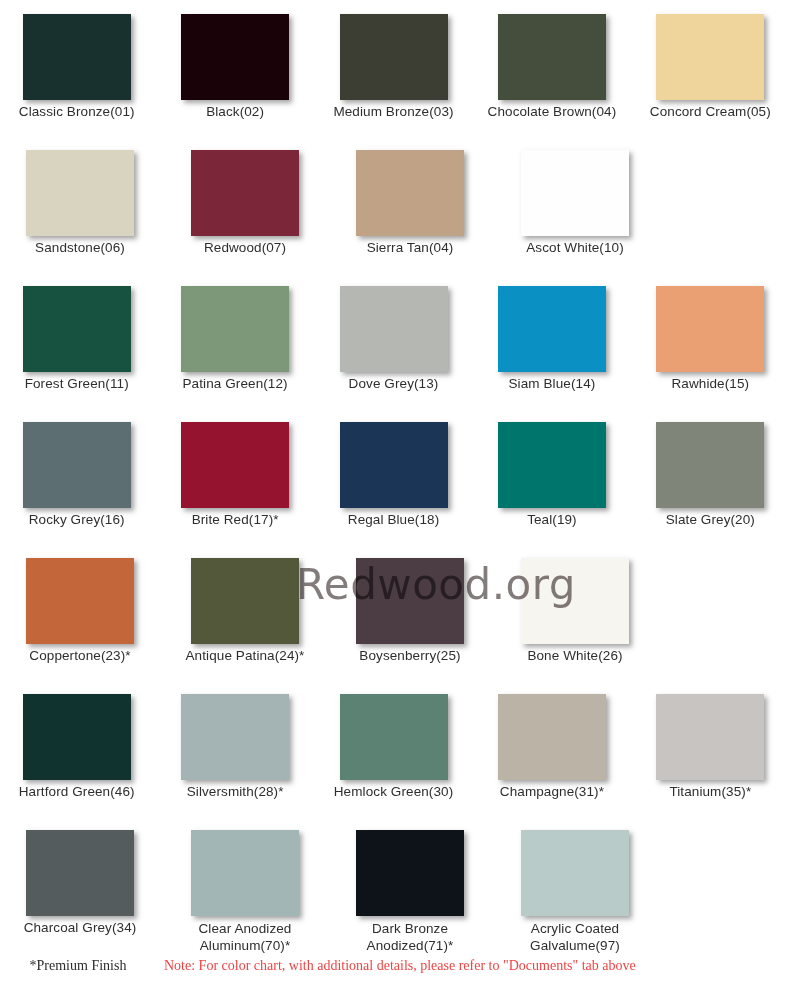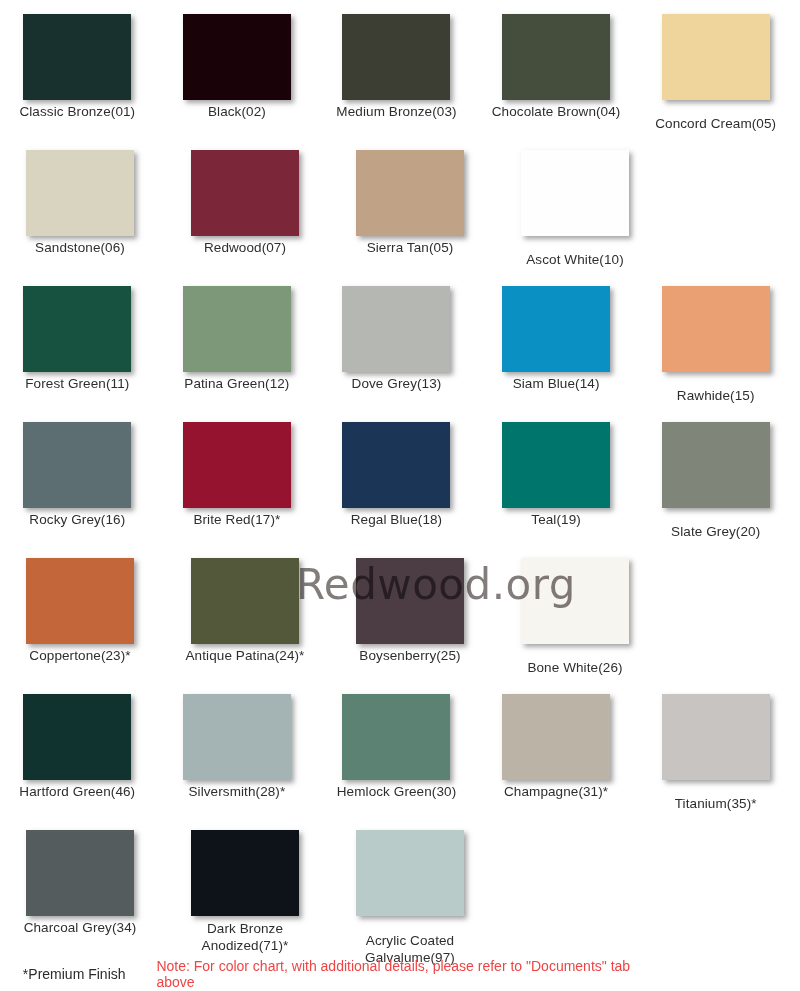--- a/index.html
+++ b/index.html
@@ -37,22 +37,21 @@
   }
   .swatch-cell {
     width: 160px;
     margin-right: 5px;
     display: flex;
     flex-direction: column;
     align-items: center;
     position: relative;
   }
   .swatch-cell:last-child {
-    margin-right: 7px;
-    gap: 12px;
+    margin-right: 13px;
   }
   .swatch-chip-wrap {
     height: 100px;
     display: flex;
     align-items: flex-start;
     justify-content: center;
     width: 100%;
   }
   .swatch-chip {
     width: 108px;
@@ -110,20 +109,21 @@
     mix-blend-mode: multiply;
   }
   .footer-bar {
     position: absolute;
     left: 0;
     top: 958px;
     width: 647px;
     display: flex;
     align-items: center;
     font-size: 14px;
+    font-family: Liberation Serif, serif;
   }
   .footer-premium {
     width: 156px;
     text-align: center;
     color: #2b2b2b;
     font-size: 14px;
   }
   .footer-note {
     color: #ef4444;
     font-size: 14px;
@@ -178,21 +178,21 @@
         <div class="swatch-cell">
           <div class="swatch-chip-wrap">
             <div class="swatch-chip" title="Redwood" style="background-color: rgb(124, 39, 57);"></div>
           </div>
           <div class="swatch-label">Redwood(07)</div>
         </div>
         <div class="swatch-cell">
           <div class="swatch-chip-wrap">
             <div class="swatch-chip" title="Sierra Tan" style="background-color: rgb(192, 162, 134);"></div>
           </div>
-          <div class="swatch-label">Sierra Tan(05)</div>
+          <div class="swatch-label">Sierra Tan(04)</div>
         </div>
         <div class="swatch-cell">
           <div class="swatch-chip-wrap">
             <div class="swatch-chip" title="Ascot White" style="background-color: rgb(254, 254, 254);"></div>
           </div>
           <div class="swatch-label">Ascot White(10)</div>
         </div>
       </div>
       <div class="swatch-row">
         <div class="swatch-cell">
@@ -315,20 +315,26 @@
           </div>
           <div class="swatch-label">Titanium(35)*</div>
         </div>
       </div>
       <div class="swatch-row row-last">
         <div class="swatch-cell">
           <div class="swatch-chip-wrap">
             <div class="swatch-chip" title="Charcoal Grey" style="background-color: rgb(85, 92, 94);"></div>
           </div>
           <div class="swatch-label">Charcoal Grey(34)</div>
+        </div>
+        <div class="swatch-cell">
+          <div class="swatch-chip-wrap">
+            <div class="swatch-chip" title="Clear Anodized Aluminum" style="background-color: rgb(162, 182, 182);"></div>
+          </div>
+          <div class="swatch-label two-line">Clear Anodized Aluminum(70)*</div>
         </div>
         <div class="swatch-cell">
           <div class="swatch-chip-wrap">
             <div class="swatch-chip" title="Dark Bronze Anodized" style="background-color: rgb(13, 19, 25);"></div>
           </div>
           <div class="swatch-label two-line">Dark Bronze Anodized(71)*</div>
         </div>
         <div class="swatch-cell">
           <div class="swatch-chip-wrap">
             <div class="swatch-chip textured" title="Acrylic Coated Galvalume"></div>

